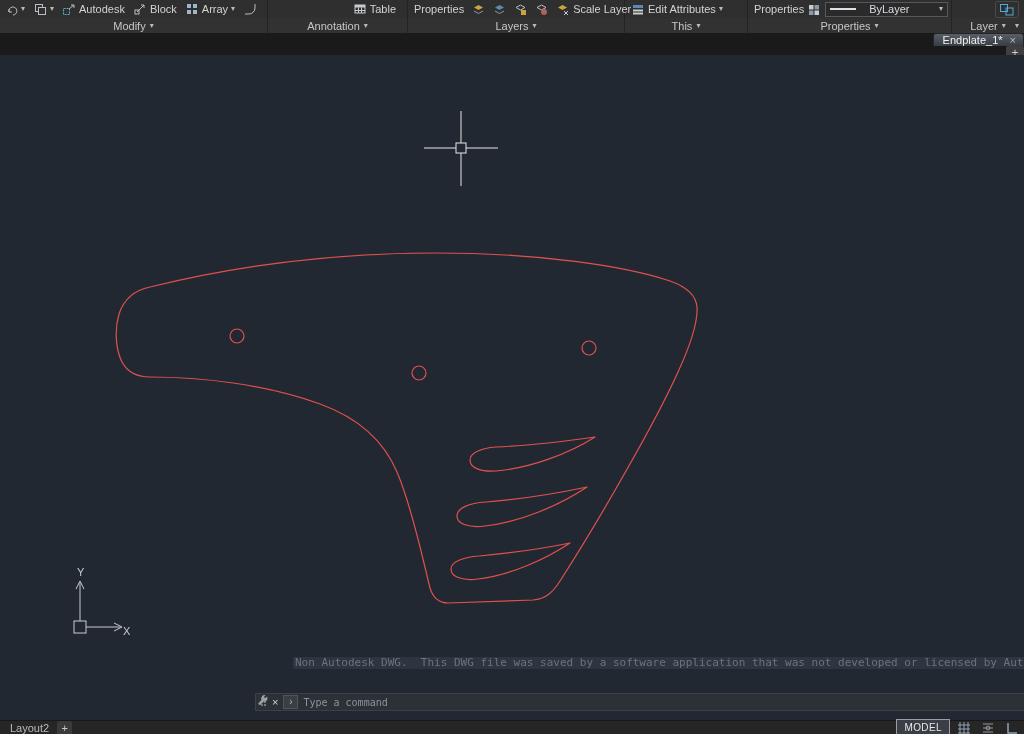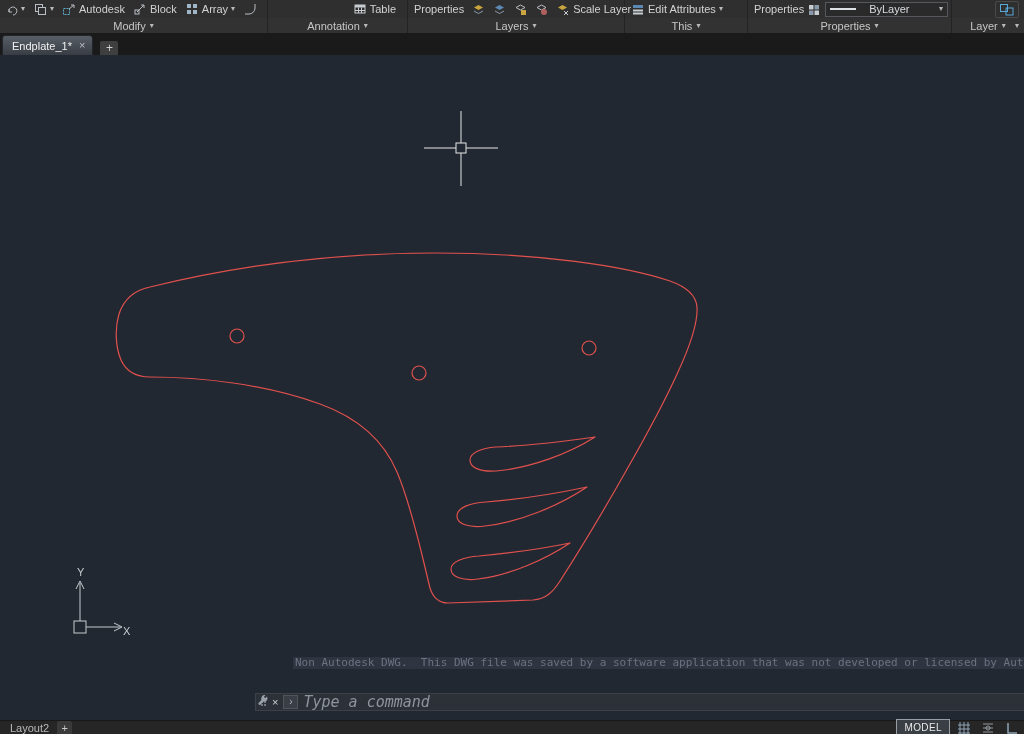--- a/index.html
+++ b/index.html
@@ -13,21 +13,21 @@
   .rp-label{height:15px;display:flex;align-items:center;justify-content:center;gap:4px;
             font-size:11px;color:#c6c6c6;background:#323232;position:relative;cursor:default;}
   .tbtn{display:flex;align-items:center;gap:3px;padding:0 3px;height:16px;border-radius:2px;cursor:default;white-space:nowrap;}
   .mi{display:block;flex:0 0 auto;}
   .car{font-size:8px;color:#b9b9b9;line-height:1;}
   .combo{display:flex;align-items:center;gap:13px;height:15px;width:130px;background:#2a2a2a;
          border:1px solid #55595e;padding:0 4px;box-sizing:border-box;color:#d8dce0;font-size:11px;}
   .combo .linesample{width:26px;height:2px;background:#dde1e5;}
   .combo .cspace{flex:1;}
   
-  .tabbar{position:absolute;top:33px;left:0;width:1024px;height:22px;background:#1a1a1a;display:flex;align-items:flex-end;}
+  .tabbar{position:absolute;top:33px;left:0;width:1024px;height:22px;background:#1a1a1a;display:flex;align-items:flex-end;flex-direction:column;}
   .ftab{height:19px;margin-left:2px;display:flex;align-items:center;gap:7px;padding:0 7px 0 9px;
         background:linear-gradient(#585e66,#383d44);border:1px solid #22262b;border-bottom:none;
         border-radius:3px 3px 0 0;color:#f1f1f1;font-size:11px;cursor:default;}
   .tclose{color:#b9bec4;font-size:11px;line-height:1;cursor:pointer;}
   .newtab{height:14px;width:18px;margin-left:7px;margin-bottom:0;background:#3f3f3f;border-radius:2px 2px 0 0;
           color:#cfcfcf;font-size:12px;display:flex;align-items:center;justify-content:center;cursor:pointer;}
   
   .canvas{position:absolute;top:55px;left:0;width:1024px;height:657px;background:#222831;overflow:hidden;}
   .canvas svg{position:absolute;top:0;left:0;}
   .cmdhist{position:absolute;left:293px;top:578px;font-family:"DejaVu Sans Mono",monospace;
@@ -36,21 +36,21 @@
   .hwarn{color:#6b7380;background:#2e3540;}
   
   .cmdbar{position:absolute;left:255px;right:0;bottom:1px;height:18px;background:#2c3037;
           border:1px solid #3c4047;border-right:none;box-sizing:border-box;
           display:flex;align-items:center;gap:5px;padding:0 5px;}
   .grip{display:grid;grid-template-columns:repeat(2,3px);grid-auto-rows:3px;}
   .grip i{width:2px;height:2px;background:#8a9099;border-radius:50%;}
   .cbx{color:#cfd3d8;font-size:11px;line-height:1;cursor:pointer;}
   .promptbox{width:13px;height:12px;background:#3a3f46;border:1px solid #50555c;color:#aeb4bb;
              font-size:10px;line-height:11px;text-align:center;cursor:text;}
-  .cmdph{color:#8d949d;font-size:15px;font-style:italic;font-family:"DejaVu Sans Mono",monospace;}
+  .cmdph{color:#8d949d;font-size:10px;font-family:"DejaVu Sans Mono",monospace;}
   
   .statusbar{position:absolute;left:0;bottom:0;width:1024px;height:14px;background:#262626;
              border-top:1px solid #181818;box-sizing:border-box;display:flex;align-items:center;font-size:11px;}
   .layout-tab{color:#b9b9b9;padding:0 8px 0 10px;cursor:pointer;}
   .plusbox{width:15px;height:14px;background:#3a3a3a;border-radius:2px;color:#c9c9c9;
            display:flex;align-items:center;justify-content:center;font-size:11px;cursor:pointer;}
   .sbright{margin-left:auto;display:flex;align-items:center;gap:4px;padding-right:2px;}
   .model-btn{border:1px solid #979da3;background:#3a3f45;color:#e9e9e9;font-size:10px;
              padding:2px 7px;letter-spacing:.4px;cursor:pointer;}
   .sbicon{width:20px;height:16px;display:flex;align-items:center;justify-content:center;cursor:pointer;border-radius:2px;}

